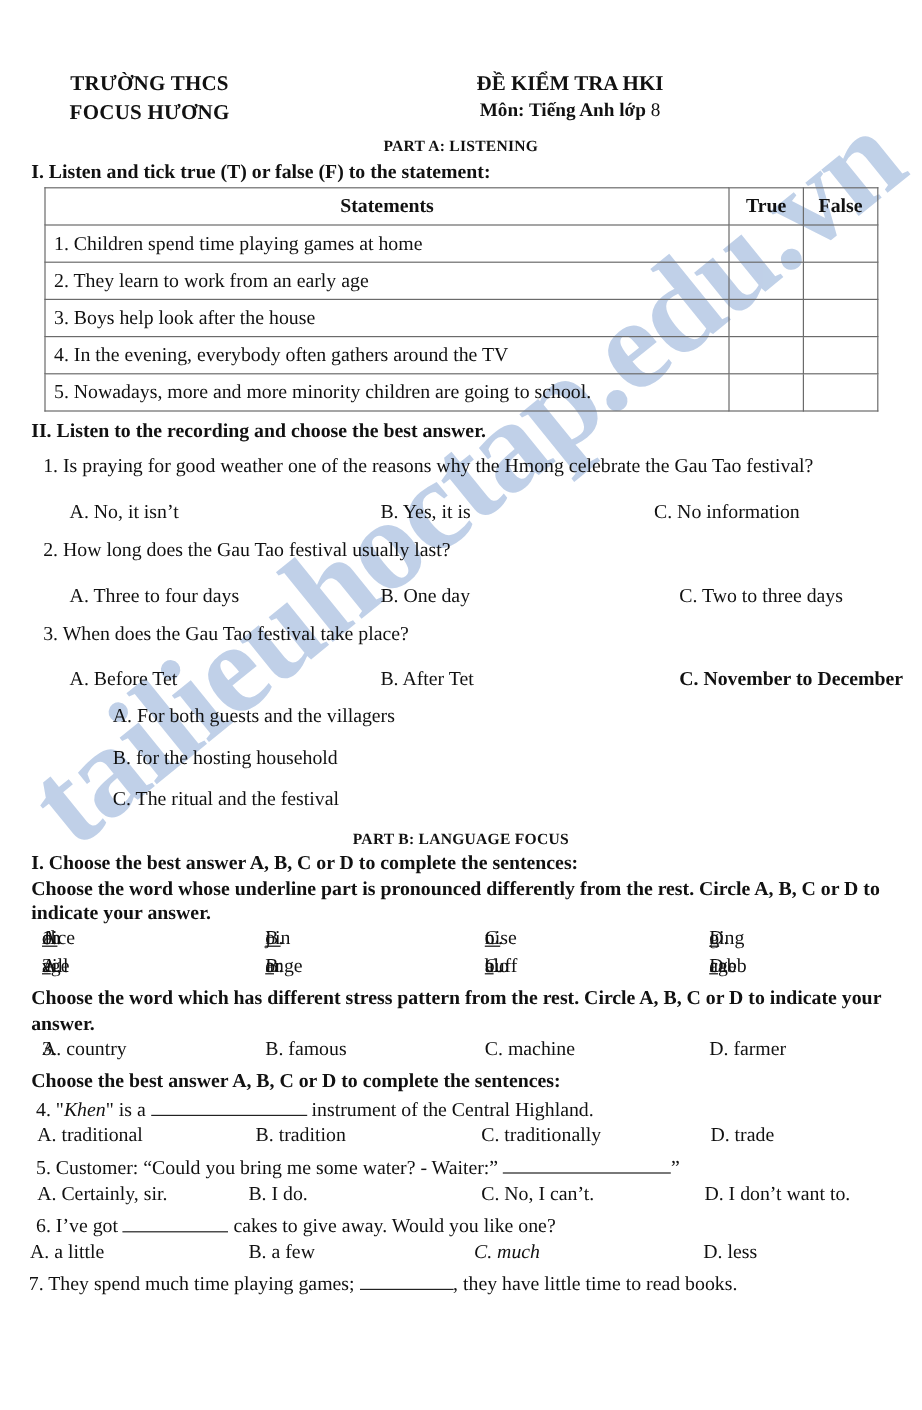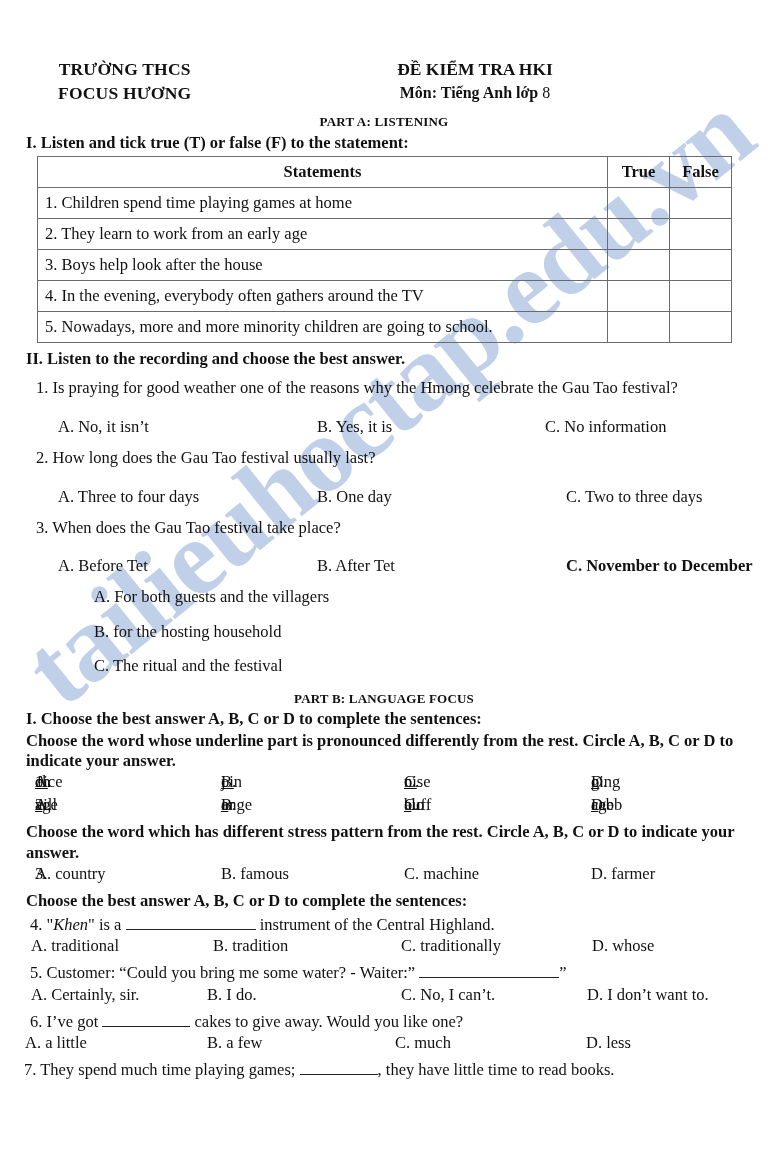--- a/index.html
+++ b/index.html
@@ -337,40 +337,40 @@
 
   <div class="instr tight" style="margin-top:4px;">Choose the best answer A, B, C or D to complete the sentences:</div>
 
   <div class="sent">
     <span>4.</span> <span>"</span><i class="khen">Khen</i><span>" is a</span> <span class="blank w130"></span> <span>instrument of the Central Highland.</span>
   </div>
   <div class="brow" style="margin-left:22px;">
     <span class="b-a">A. traditional</span>
     <span style="left:191px;">B. tradition</span>
     <span style="left:379px;">C. traditionally</span>
-    <span style="left:570px;">D. whose</span>
+    <span style="left:570px;">D. trade</span>
   </div>
 
   <div class="sent">
     <span>5.</span> <span>Customer: “Could you bring me some water? - Waiter:”</span> <span class="blank w140"></span><span>”</span>
   </div>
   <div class="brow" style="margin-left:22px;">
     <span class="b-a">A. Certainly, sir.</span>
     <span style="left:185px;">B. I do.</span>
     <span style="left:379px;">C. No, I can’t.</span>
     <span style="left:565px;">D. I don’t want to.</span>
   </div>
 
   <div class="sent">
     <span>6.</span> <span>I’ve got</span> <span class="blank w88"></span> <span>cakes to give away. Would you like one?</span>
   </div>
   <div class="brow" style="margin-left:16px;">
     <span class="b-a">A. a little</span>
     <span style="left:191px;">B. a few</span>
-    <span style="left:379px;">C. much</span>
+    <span style="left:379px;font-style:italic;">C. much</span>
     <span style="left:570px;">D. less</span>
   </div>
 
   <div class="sent" style="margin-left:24px;">
     <span>7.</span> <span>They spend much time playing games;</span> <span class="blank w78"></span><span>, they have little time to read books.</span>
   </div>
 
 </div>
 
 </body></html>

